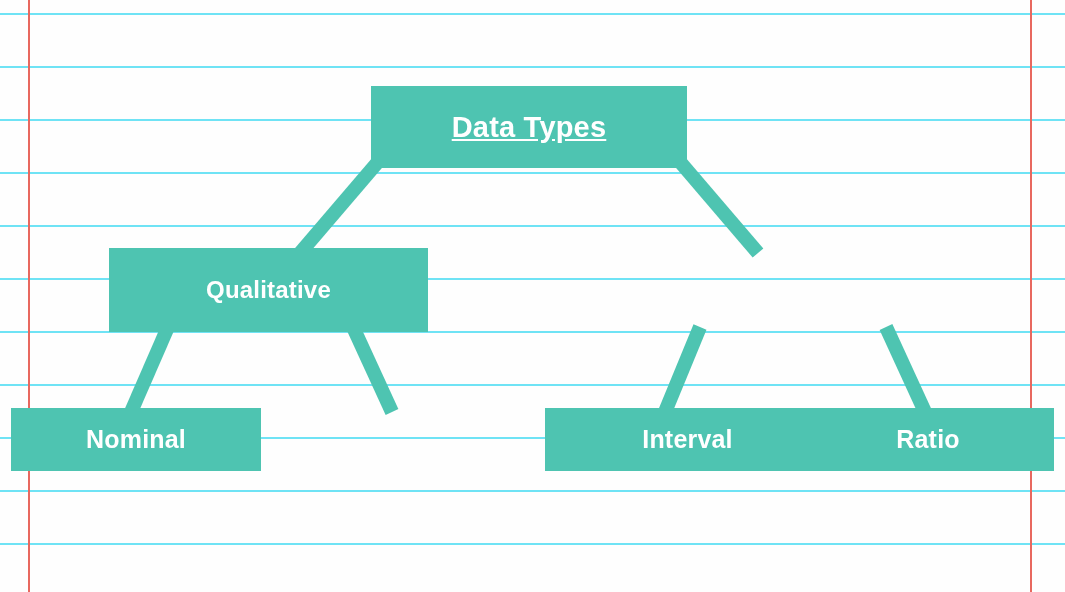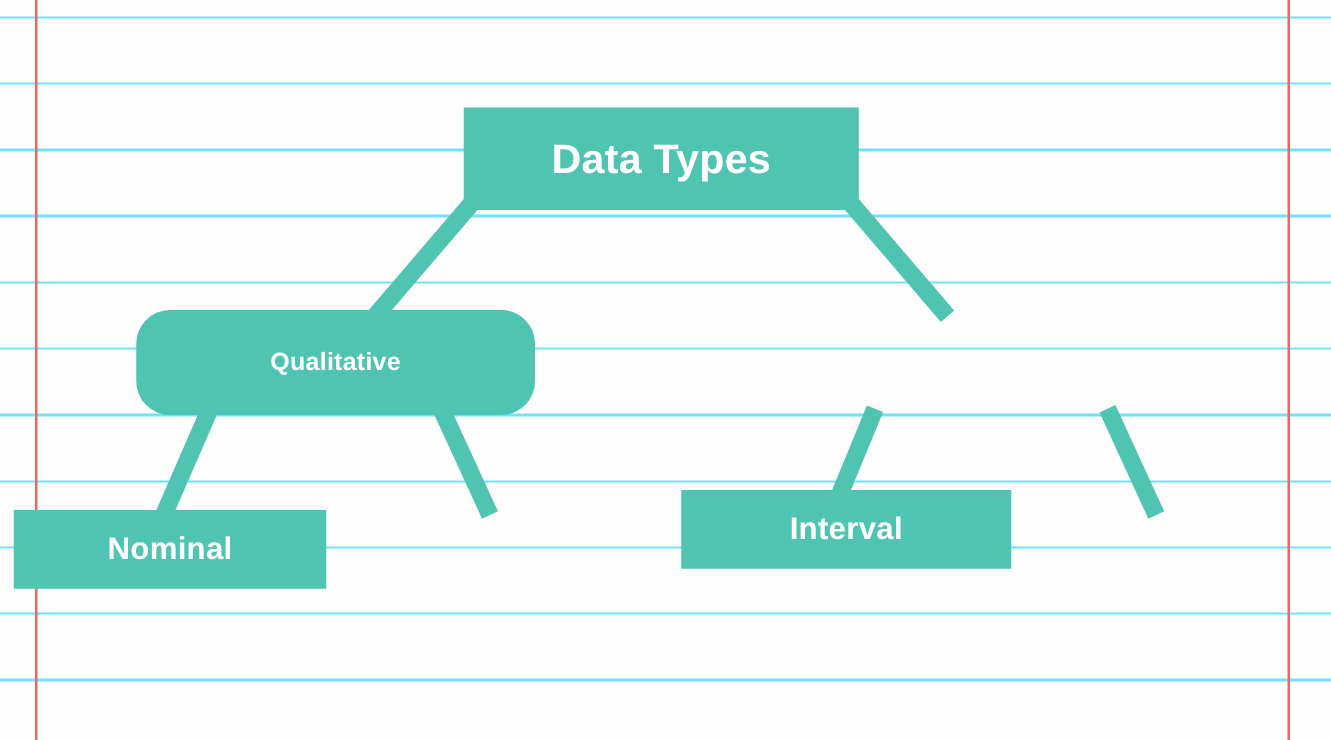--- a/index.html
+++ b/index.html
@@ -59,30 +59,30 @@
     background: #4ec4b1;
     color: #ffffff;
     display: flex;
     align-items: center;
     justify-content: center;
     text-align: center;
     font-weight: bold;
     letter-spacing: 0.2px;
     box-sizing: border-box;
   }
-  .node.level-1 { font-size: 33px; }
-  .node.level-2 { font-size: 20px; border-radius: 27px; }
+  .node.level-1 { font-size: 29px; text-decoration: underline; }
+  .node.level-2 { font-size: 24px; }
   .node.level-3 { font-size: 25px; }
 
   .node-root        { left: 371px; top: 86px;  width: 316px; height: 82px; }
   .node-qualitative { left: 109px; top: 248px; width: 319px; height: 84px; }
   .node-quantitative{ left: 633px; top: 248px; width: 319px; height: 84px; }
   .node-nominal     { left: 11px;  top: 408px; width: 250px; height: 63px; }
   .node-ordinal     { left: 269px; top: 408px; width: 249px; height: 63px; }
-  .node-interval    { left: 545px; top: 392px; width: 264px; height: 63px; }
+  .node-interval    { left: 545px; top: 408px; width: 285px; height: 63px; }
   .node-ratio       { left: 802px; top: 408px; width: 252px; height: 63px; }
 </style>
 </head>
 <body>
 
 <div id="stage">
 
   <div class="paper-lines"></div>
   <div class="margin-line left"></div>
   <div class="margin-line right"></div>
@@ -109,14 +109,15 @@
   <div class="node level-1 node-root">Data Types</div>
 
   <div class="node level-2 node-qualitative">Qualitative</div>
 
 
   <div class="node level-3 node-nominal">Nominal</div>
 
 
   <div class="node level-3 node-interval">Interval</div>
 
+  <div class="node level-3 node-ratio">Ratio</div>
 
 </div>
 
 </body></html>

